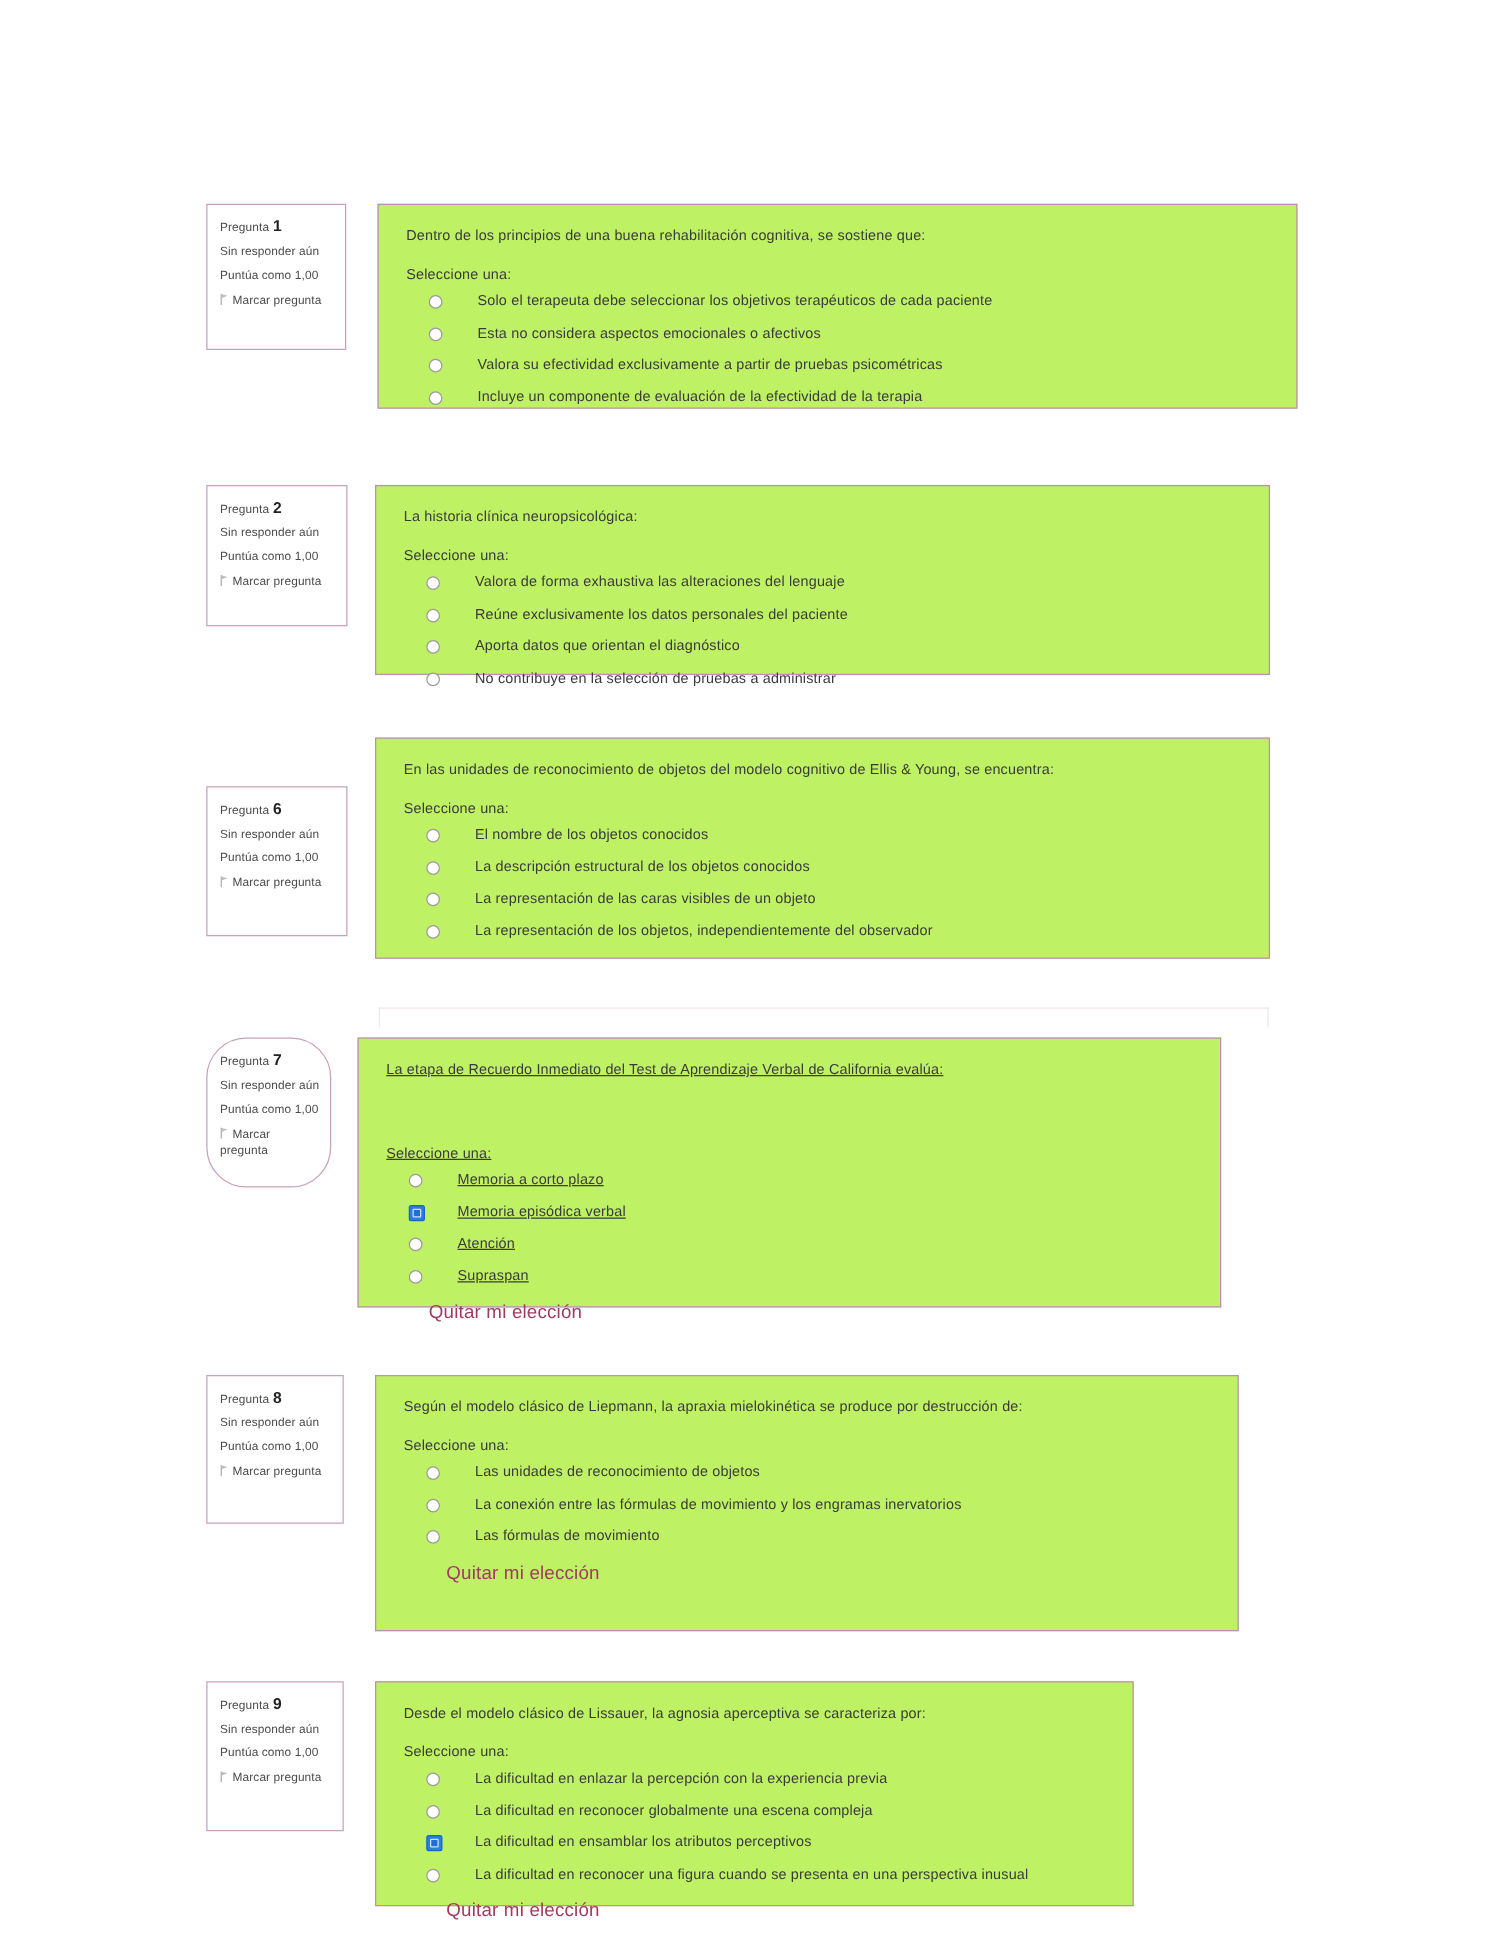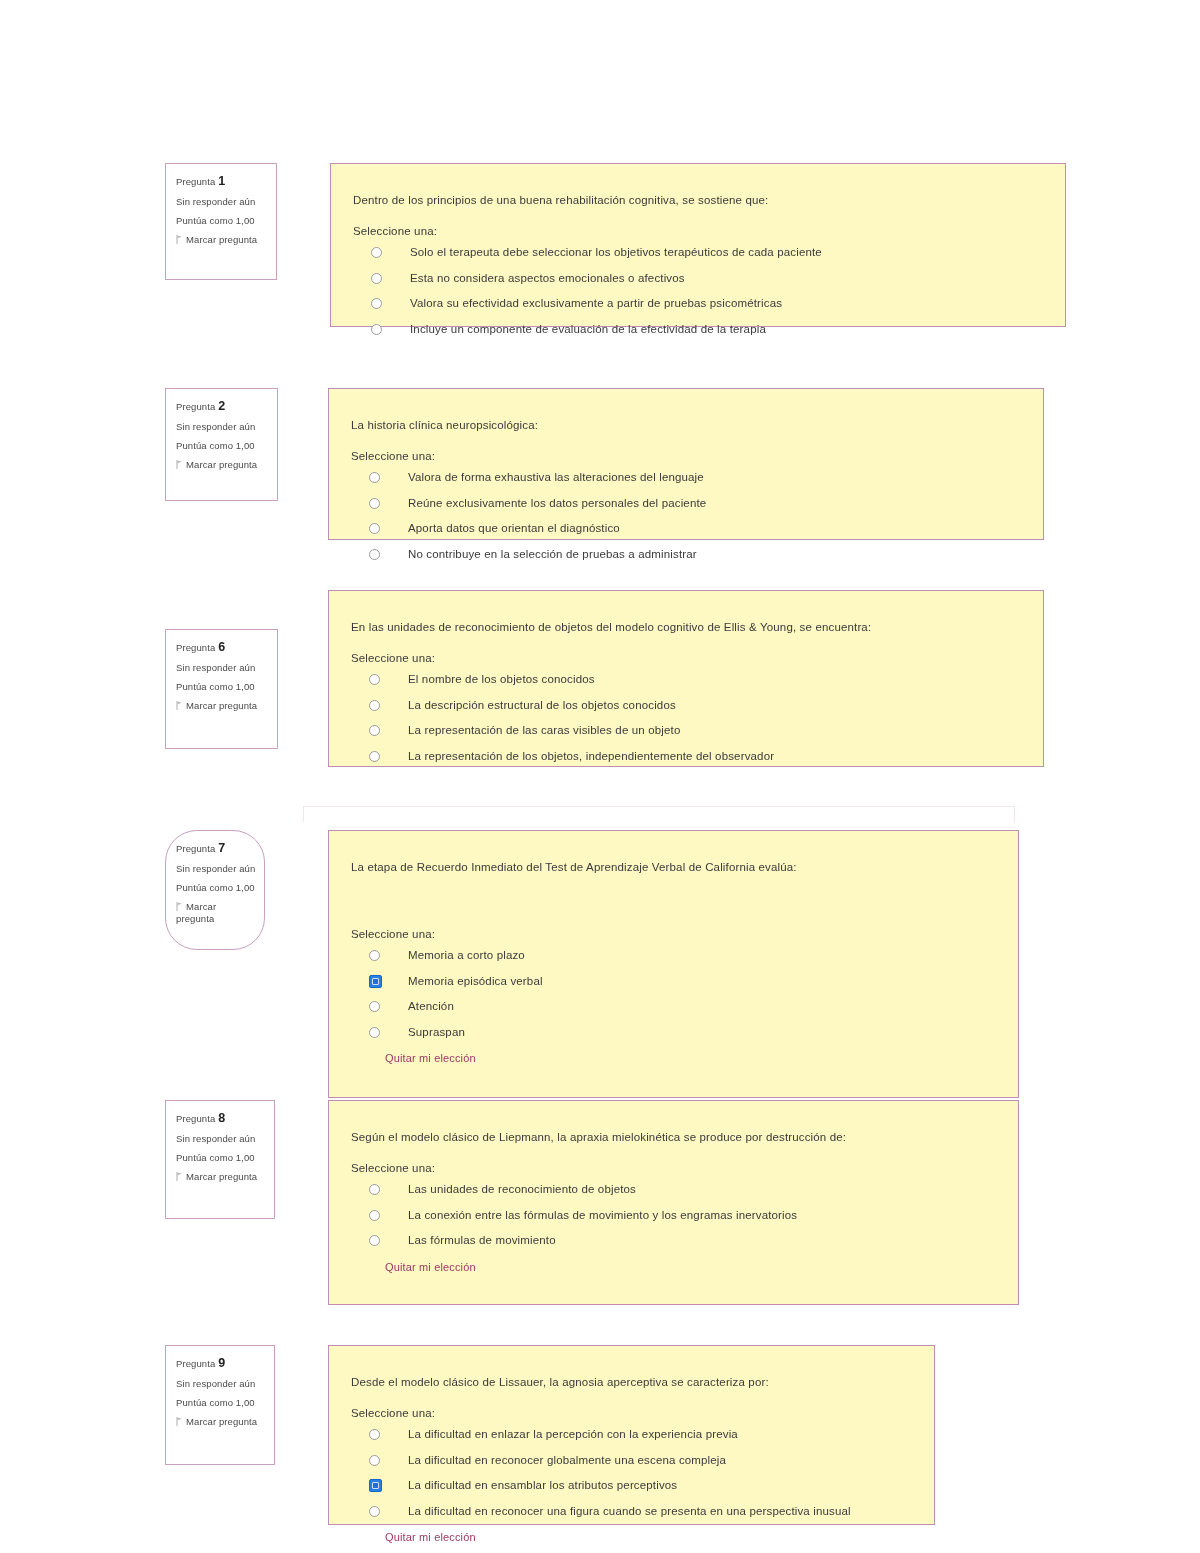--- a/index.html
+++ b/index.html
@@ -62,23 +62,22 @@
   .qinfo .mark-link {
     color: #4a4a4a;
     text-decoration: none;
   }
 
   .qbody {
     position: absolute;
     top: 0;
     box-sizing: border-box;
     border: 1px solid #c08eb2;
-    background: #fef9c3;
-    padding: 28px 20px 16px 22px;
-    margin-left: 28px;
+    background: #bef264;
+    padding: 17px 20px 16px 22px;
   }
 
   .qtext {
     font-size: 11.5px;
     line-height: 1.5;
     color: #3a3a3a;
     margin: 0 0 16px 0;
     letter-spacing: .15px;
   }
 
@@ -133,21 +132,21 @@
   .answer-label {
     font-size: 11.5px;
     line-height: 1.35;
     color: #3a3a3a;
     letter-spacing: .15px;
   }
 
   .clear-choice {
     display: inline-block;
     margin: 12px 0 0 34px;
-    font-size: 11px;
+    font-size: 15px;
     color: #a03a63;
     text-decoration: none;
     letter-spacing: .15px;
   }
 
   
   .ghost-box {
     position: absolute;
     box-sizing: border-box;
     border: 1px solid #f2e6ee;
@@ -263,21 +262,21 @@
       <div class="qblock" style="left: 165px; top: 830px; width: 826px; height: 216px;">
         <div class="qinfo" style="width: 100px; height: 120px; border-radius: 32px;">
           <div class="row"><span>Pregunta</span><span class="qnum">7</span></div>
           <div class="row">Sin responder aún</div>
           <div class="row">Puntúa como 1,00</div>
           <div class="row"><span class="flag-icon"><svg viewBox="0 0 7 9" width="7" height="9" aria-hidden="true">
                 <path d="M1 0 L1 9" stroke="#6a6a6a" stroke-width="1" fill="none"></path>
                 <path d="M1.4 0.4 L6 1.6 L1.4 3.4 Z" fill="#8a8a8a"></path>
               </svg></span><span class="mark-link">Marcar pregunta</span></div>
         </div>
-        <div class="qbody" style="left: 135px; width: 691px; height: 268px;"><p class="qtext" style="margin-bottom: 52px;">La etapa de Recuerdo Inmediato del Test de Aprendizaje Verbal de California evalúa:</p><p class="prompt">Seleccione una:</p><ul class="answers">
+        <div class="qbody" style="left: 121px; width: 691px; height: 216px; text-decoration: underline;"><p class="qtext" style="margin-bottom: 52px;">La etapa de Recuerdo Inmediato del Test de Aprendizaje Verbal de California evalúa:</p><p class="prompt">Seleccione una:</p><ul class="answers">
             <li class="answer">
               <span class="radio"></span>
               <span class="answer-label">Memoria a corto plazo</span>
             </li>
             <li class="answer">
               <span class="radio checked"></span>
               <span class="answer-label">Memoria episódica verbal</span>
             </li>
             <li class="answer">
               <span class="radio"></span>

